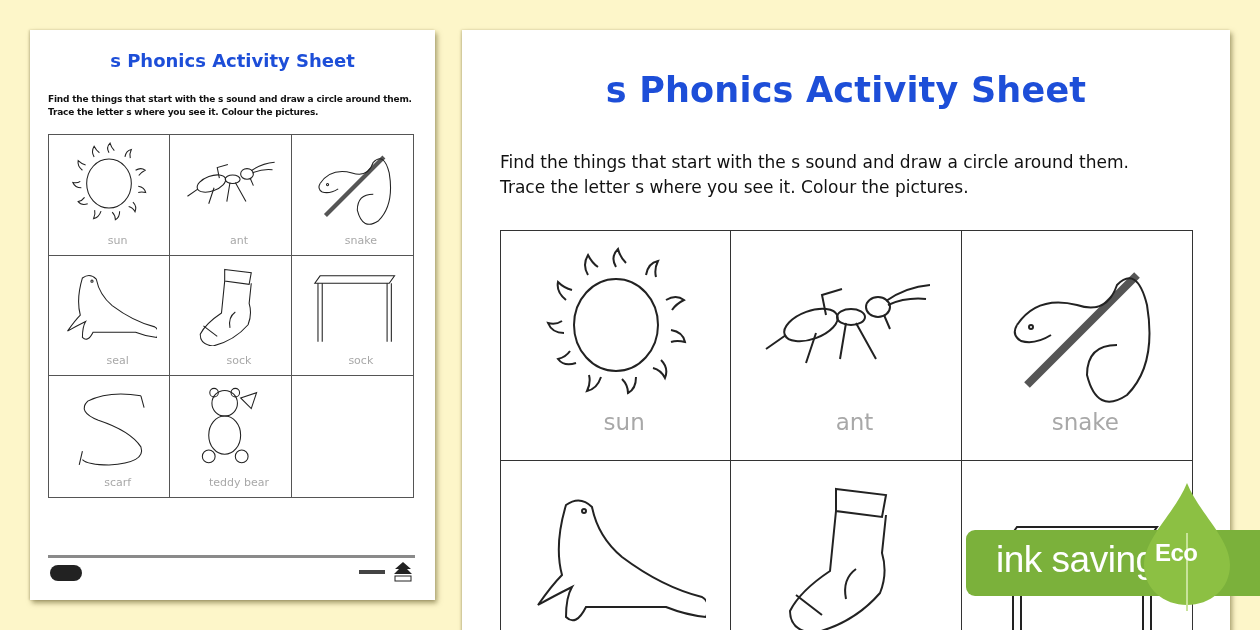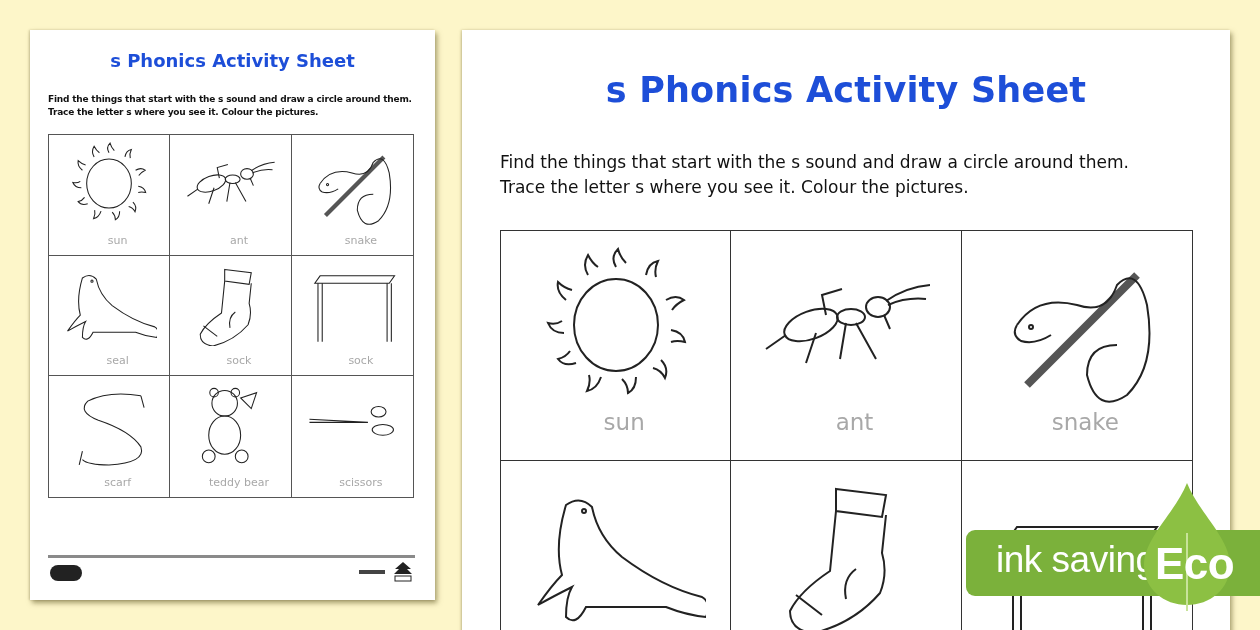--- a/index.html
+++ b/index.html
@@ -47,21 +47,21 @@
   .eco-band {
     position: absolute; left: 0; top: 47px; width: 320px; height: 66px;
     background: #7bb13b; border-radius: 9px;
   }
   .eco-text {
     position: absolute; left: 30px; top: 56px; font-size: 37px; color: #ffffff;
     font-family: "Liberation Sans", sans-serif; letter-spacing: -0.5px;
   }
   .eco-drop { position: absolute; left: 178px; top: 0; width: 86px; height: 128px; }
   .eco-word {
-    position: absolute; left: 189px; top: 56px; font-size: 44px; font-weight: bold; color: #fff;
+    position: absolute; left: 189px; top: 56px; font-size: 24px; font-weight: bold; color: #fff;
     font-family: "Liberation Sans", sans-serif; letter-spacing: -0.5px;
   }
 </style>
 </head>
 <body>
 
 <svg width="0" height="0" style="position:absolute">
   <defs>
     <g id="g-sun" fill="none" stroke="#222" stroke-width="2">
       <ellipse cx="90" cy="80" rx="42" ry="46"></ellipse>
@@ -160,26 +160,20 @@
         <svg viewBox="0 0 180 158">
           <use href="#g-scarf"></use>
         </svg>
         <div class="label">scarf</div>
       </div>
     <div class="cell" style="border-bottom:none">
         <svg viewBox="0 0 180 158">
           <use href="#g-teddy"></use>
         </svg>
         <div class="label">teddy bear</div>
-      </div>
-    <div class="cell" style="border-bottom:none">
-        <svg viewBox="0 0 180 158">
-          <use href="#g-scissors"></use>
-        </svg>
-        <div class="label">scissors</div>
       </div>
   </div>
   <div class="footer-rule"></div>
   <div class="footer-logo-left"></div>
   <div class="footer-mark"></div>
   <svg class="footer-logo-right" viewBox="0 0 20 22">
     <path d="M10 1 l8 7 l-4 0 l5 5 l-18 0 l5-5 l-4 0 z" fill="#222"></path>
       <rect x="2" y="15" width="16" height="5" fill="none" stroke="#222"></rect>
   </svg>
 </div>

